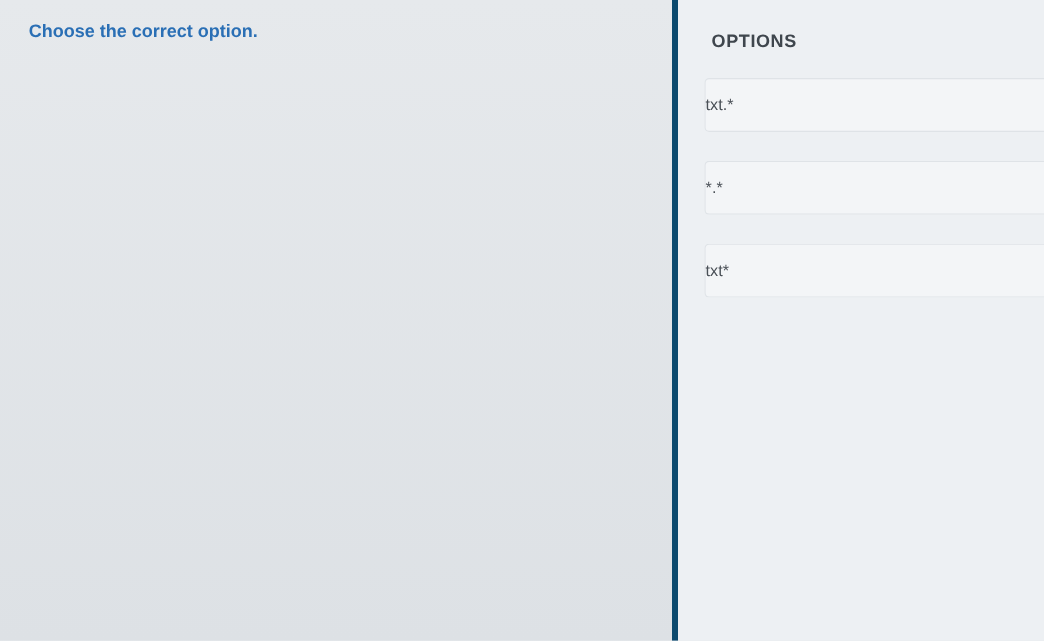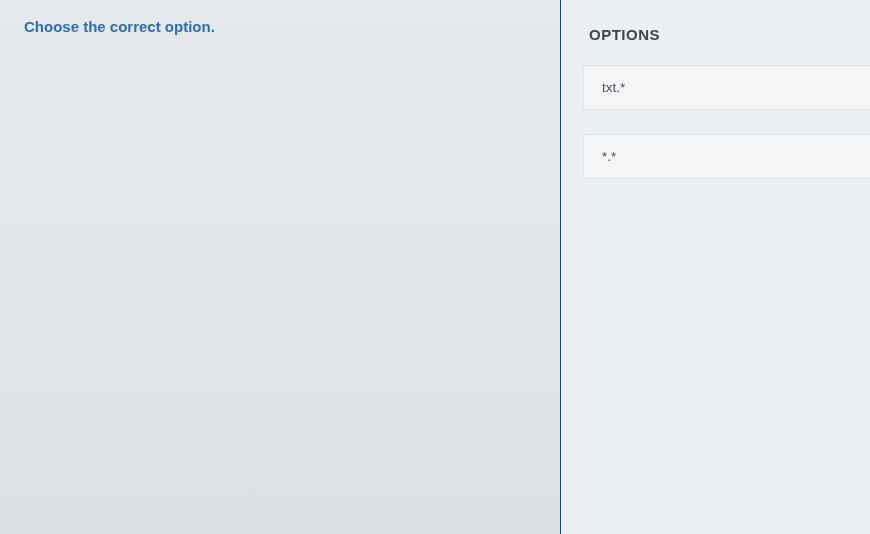--- a/index.html
+++ b/index.html
@@ -29,36 +29,36 @@
     .question-text {
       color: #3a4047;
       font-size: 14px;
       line-height: 1.55;
       max-width: 480px;
     }
     .options-panel {
       width: 310px;
       background: #edf0f3;
       padding: 26px 0 26px 0;
-      border-left: 1px solid #0c4a6e;
+      border-left: 5px solid #0c4a6e;
     }
     .options-header {
       color: #3f464d;
       font-size: 15px;
       font-weight: 700;
       letter-spacing: 0.5px;
       padding: 0 28px 22px 28px;
     }
     .option-item {
       background: #f3f5f7;
       border: 1px solid #dfe3e7;
       border-right: none;
       border-radius: 4px 0 0 4px;
       margin: 0 0 24px 22px;
-      padding: 14px 18px;
+      padding: 14px 0;
       font-size: 13.5px;
       color: #4a5057;
       cursor: pointer;
       position: relative;
       min-height: 44px;
       display: flex;
       align-items: center;
     }
     .cursor-pointer {
       position: absolute;
@@ -82,13 +82,16 @@
 
   <div class="option-item">
     <span>txt.*</span>
   </div>
 
   <div class="option-item">
     <span>*.*</span>
   </div>
 
 
+  <div class="option-item">
+    <span>txt*</span>
+  </div>
 </div>
 
 </body></html>

